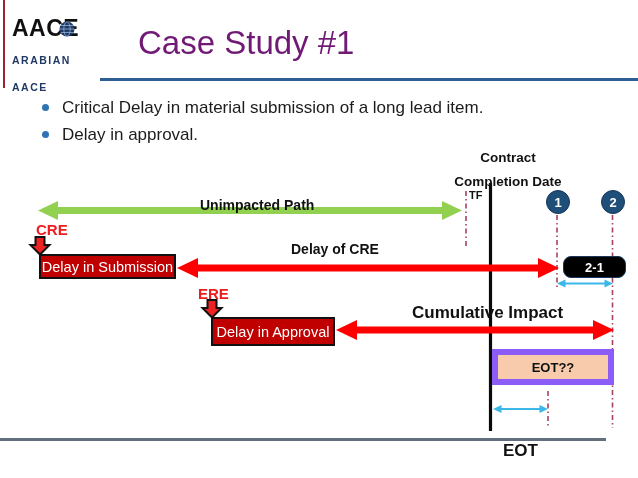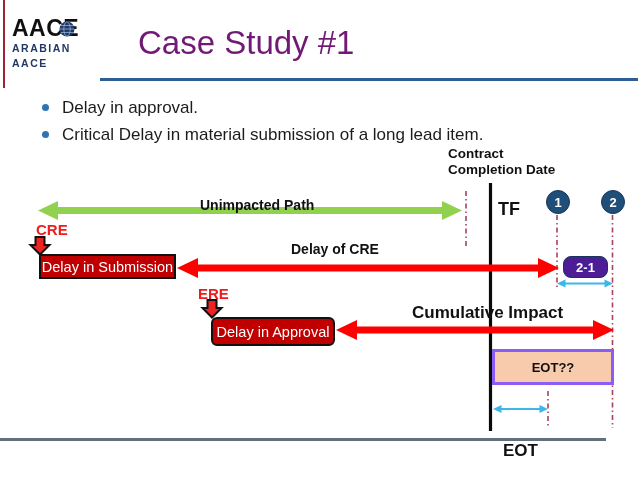--- a/index.html
+++ b/index.html
@@ -10,60 +10,60 @@
   }
   .abs{position:absolute;}
 
   
   .accent-strip{left:3px;top:0;width:2px;height:88px;background:#9b2335;}
 
   
   .logo{left:12px;top:16px;width:110px;}
   .logo-brand{font-size:23px;font-weight:bold;color:#101010;letter-spacing:0.5px;line-height:24px;position:relative;}
   .logo-globe{position:absolute;left:47px;top:1px;}
-  .logo-region{font-size:10.5px;font-weight:bold;color:#1f3864;letter-spacing:1.5px;line-height:13px;margin-top:2px;}
+  .logo-region{font-size:10.5px;font-weight:bold;color:#1f3864;letter-spacing:1.5px;line-height:13px;margin-top:14px;}
   .logo-section{font-size:10.5px;font-weight:normal;color:#9a9a9a;letter-spacing:1.5px;line-height:13px;}
 
   
   .page-title{left:138px;top:24px;font-size:33px;font-weight:normal;color:#701a75;}
   .title-rule{left:100px;top:78px;width:538px;height:3px;background:#2e5f94;}
 
   
   .bullets{left:40px;top:97px;width:560px;}
   .bullet-row{display:flex;align-items:flex-start;margin-bottom:6px;}
   .bullet-dot{width:7px;height:7px;border-radius:50%;background:#2e74b5;margin:7px 13px 0 2px;flex:0 0 auto;}
   .bullet-text{font-size:17px;color:#1c1c1c;line-height:21px;}
 
   
   .dlabel{font-weight:bold;color:#111;white-space:nowrap;}
-  .lbl-contract{left:448px;top:146px;width:120px;font-size:13.5px;line-height:16px;white-space:normal;}
+  .lbl-contract{left:448px;top:146px;width:120px;font-size:13.5px;line-height:24px;white-space:normal;text-align:center;}
   .lbl-unimpacted{left:200px;top:185px;font-size:14px;margin-top:12px;}
-  .lbl-tf{left:469px;top:199px;font-size:18px;margin-left:29px;}
+  .lbl-tf{left:469px;top:189px;font-size:11px;}
   .lbl-impact{left:291px;top:241px;font-size:14px;}
   .lbl-cumulative{left:412px;top:303px;font-size:17px;}
   .lbl-eot{left:503px;top:409px;font-size:17px;margin-top:32px;}
   .lbl-red{color:#ee1c1c;font-weight:bold;font-size:15px;white-space:nowrap;}
   .lbl-cre{left:36px;top:221px;}
   .lbl-ere{left:198px;top:285px;}
 
   
   .redbox{
     background:#c00000;border:2px solid #111;color:#ffffff;
     font-size:14.5px;display:flex;align-items:center;justify-content:center;
     box-sizing:border-box;white-space:nowrap;
   }
   .box-submission{left:39px;top:254px;width:137px;height:25px;}
-  .box-approval{left:211px;top:317px;width:124px;height:29px;border-radius:6px;}
+  .box-approval{left:211px;top:317px;width:124px;height:29px;}
   .tanbox{
-    left:492px;top:349px;width:122px;height:36px;background:#f8cbad;border:3px solid #8b5cf6;
+    left:492px;top:349px;width:122px;height:36px;background:#f8cbad;border:6px solid #8b5cf6;
     box-sizing:border-box;display:flex;align-items:center;justify-content:center;
     font-size:13px;font-weight:bold;color:#111;
   }
   .bluepill{
-    left:563px;top:256px;width:45px;height:22px;background:#4c1d95;border:1px solid #16365c;
+    left:563px;top:256px;width:63px;height:22px;background:#000000;border:1px solid #16365c;
     border-radius:8px;box-sizing:border-box;display:flex;align-items:center;justify-content:center;
     color:#fff;font-size:13px;font-weight:bold;
   }
   .marker{
     width:24px;height:24px;border-radius:50%;background:#1f4e79;border:1px solid #16365c;
     box-sizing:border-box;display:flex;align-items:center;justify-content:center;
     color:#fff;font-size:13px;font-weight:bold;
   }
   .marker1{left:546px;top:190px;}
   .marker2{left:601px;top:190px;}
@@ -91,25 +91,25 @@
   <div class="logo-region">ARABIAN</div>
   <div class="logo-region">AACE</div>
 </div>
 
 <div class="abs page-title">Case Study #1</div>
 <div class="abs title-rule"></div>
 
 <div class="abs bullets">
   <div class="bullet-row">
     <span class="bullet-dot"></span>
-    <span class="bullet-text">Delay in approval.</span>
+    <span class="bullet-text">Critical Delay in material submission of a long lead item.</span>
   </div>
   <div class="bullet-row">
     <span class="bullet-dot"></span>
-    <span class="bullet-text">Critical Delay in material submission of a long lead item.</span>
+    <span class="bullet-text">Delay in approval.</span>
   </div>
 </div>
 
 <svg class="abs svg-layer" viewBox="0 0 638 478">
 
   <line x1="490.5" y1="183" x2="490.5" y2="431" stroke="#0a0a0a" stroke-width="3.2"></line>
 
   <g stroke="#a8415b" stroke-width="1.6" stroke-dasharray="5 3 1.5 3" fill="none">
     <line x1="466" y1="191" x2="466" y2="246"></line>
     <line x1="557" y1="215" x2="557" y2="289"></line>

